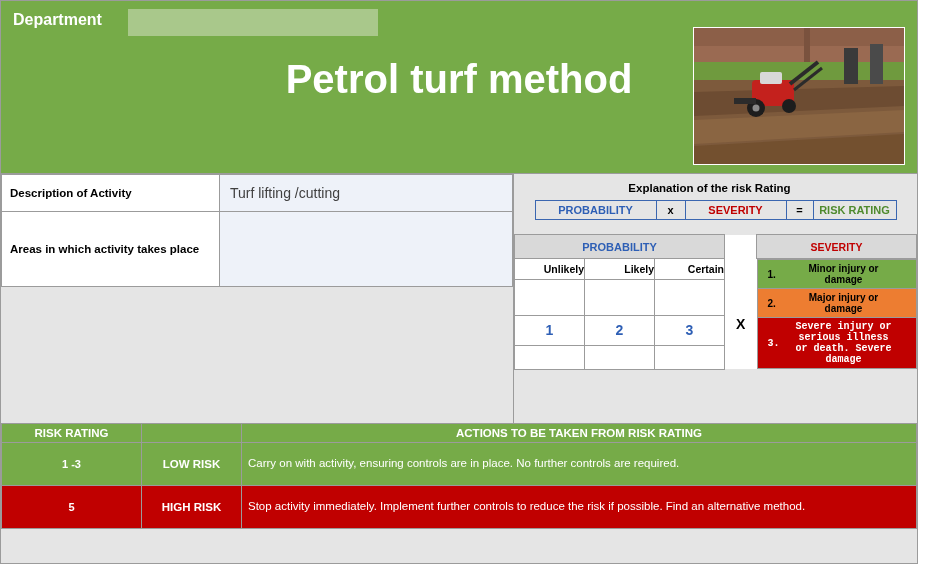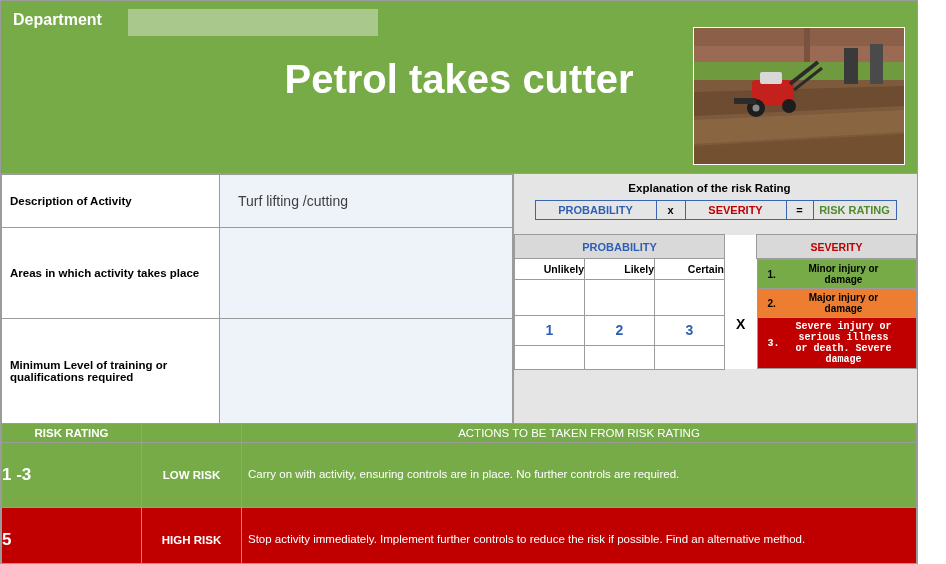--- a/index.html
+++ b/index.html
@@ -98,21 +98,21 @@
   .info-label {
     width: 218px;
     font-size: 11.5px;
     font-weight: bold;
     color: #000000;
     padding: 4px 8px;
     background: #ffffff;
   }
   .info-value {
     background: #eef2f9;
-    padding: 12px;
+    padding: 4px;
   }
   .info-value input {
     width: 100%;
     height: 100%;
     min-height: 28px;
     border: none;
     outline: none;
     background: transparent;
     font-family: "Liberation Sans", sans-serif;
     font-size: 14px;
@@ -250,28 +250,29 @@
   .act-head-mid {
     width: 100px;
     background: #76ab48;
     color: #ffffff;
   }
   .act-head-right {
     background: #76ab48;
     color: #ffffff;
     text-align: center;
     font-size: 11.5px;
-    font-weight: normal;
+    font-weight: bold;
     padding: 3px 0;
   }
   .rating-cell {
-    font-size: 17px;
-    font-weight: bold;
-    color: #000000;
-    padding: 22px 0;
+    text-align: center;
+    font-size: 11px;
+    font-weight: bold;
+    color: #000000;
+    padding: 8px 0;
   }
   .level-cell {
     text-align: center;
     font-size: 11.5px;
     font-weight: bold;
     color: #000000;
     padding: 15px 0;
   }
   .desc-cell {
     font-size: 11.5px;
@@ -287,21 +288,21 @@
   .row-high .desc-cell { background: #c00000; }
 </style>
 </head>
 <body>
 
 <div id="page">
 
   <div class="header">
     <div class="dept-label">Department</div>
     <input class="dept-field" type="text" value="" style="">
-    <div class="main-title">Petrol takes cutter</div>
+    <div class="main-title">Petrol turf method</div>
 
     <div class="header-photo">
       <svg class="photo-svg" viewBox="0 0 210 136" preserveAspectRatio="none">
         <rect x="0" y="0" width="210" height="40" fill="#9a6a52"></rect>
         <rect x="0" y="0" width="210" height="18" fill="#8c5f48"></rect>
         <rect x="110" y="0" width="6" height="40" fill="#7a523e"></rect>
         <rect x="0" y="34" width="210" height="26" fill="#6f9a3e"></rect>
         <rect x="0" y="52" width="210" height="84" fill="#7d5a3c"></rect>
         <path d="M0 64 L210 58 L210 78 L0 88 Z" fill="#6d4c32"></path>
         <path d="M0 92 L210 82 L210 104 L0 116 Z" fill="#8a6542"></path>
@@ -327,26 +328,20 @@
           <tr>
         <td class="info-label">Description of Activity</td>
         <td class="info-value">
           <input type="text" value="Turf lifting /cutting" style="">
         </td>
       </tr>
       <tr style="height:68px">
         <td class="info-label">Areas in which activity takes place</td>
         <td class="info-value">
           <input type="text" style="min-height: 66px;" value="">
-        </td>
-      </tr>
-      <tr style="height:82px">
-        <td class="info-label">Minimum Level of training or qualifications required</td>
-        <td class="info-value">
-          <input type="text" style="min-height: 80px;" value="">
         </td>
       </tr>
     </tbody>
       </table>
 
     <div class="explain">
       <div class="explain-title">Explanation of the risk Rating</div>
 
       <table class="formula">
         <tbody>

